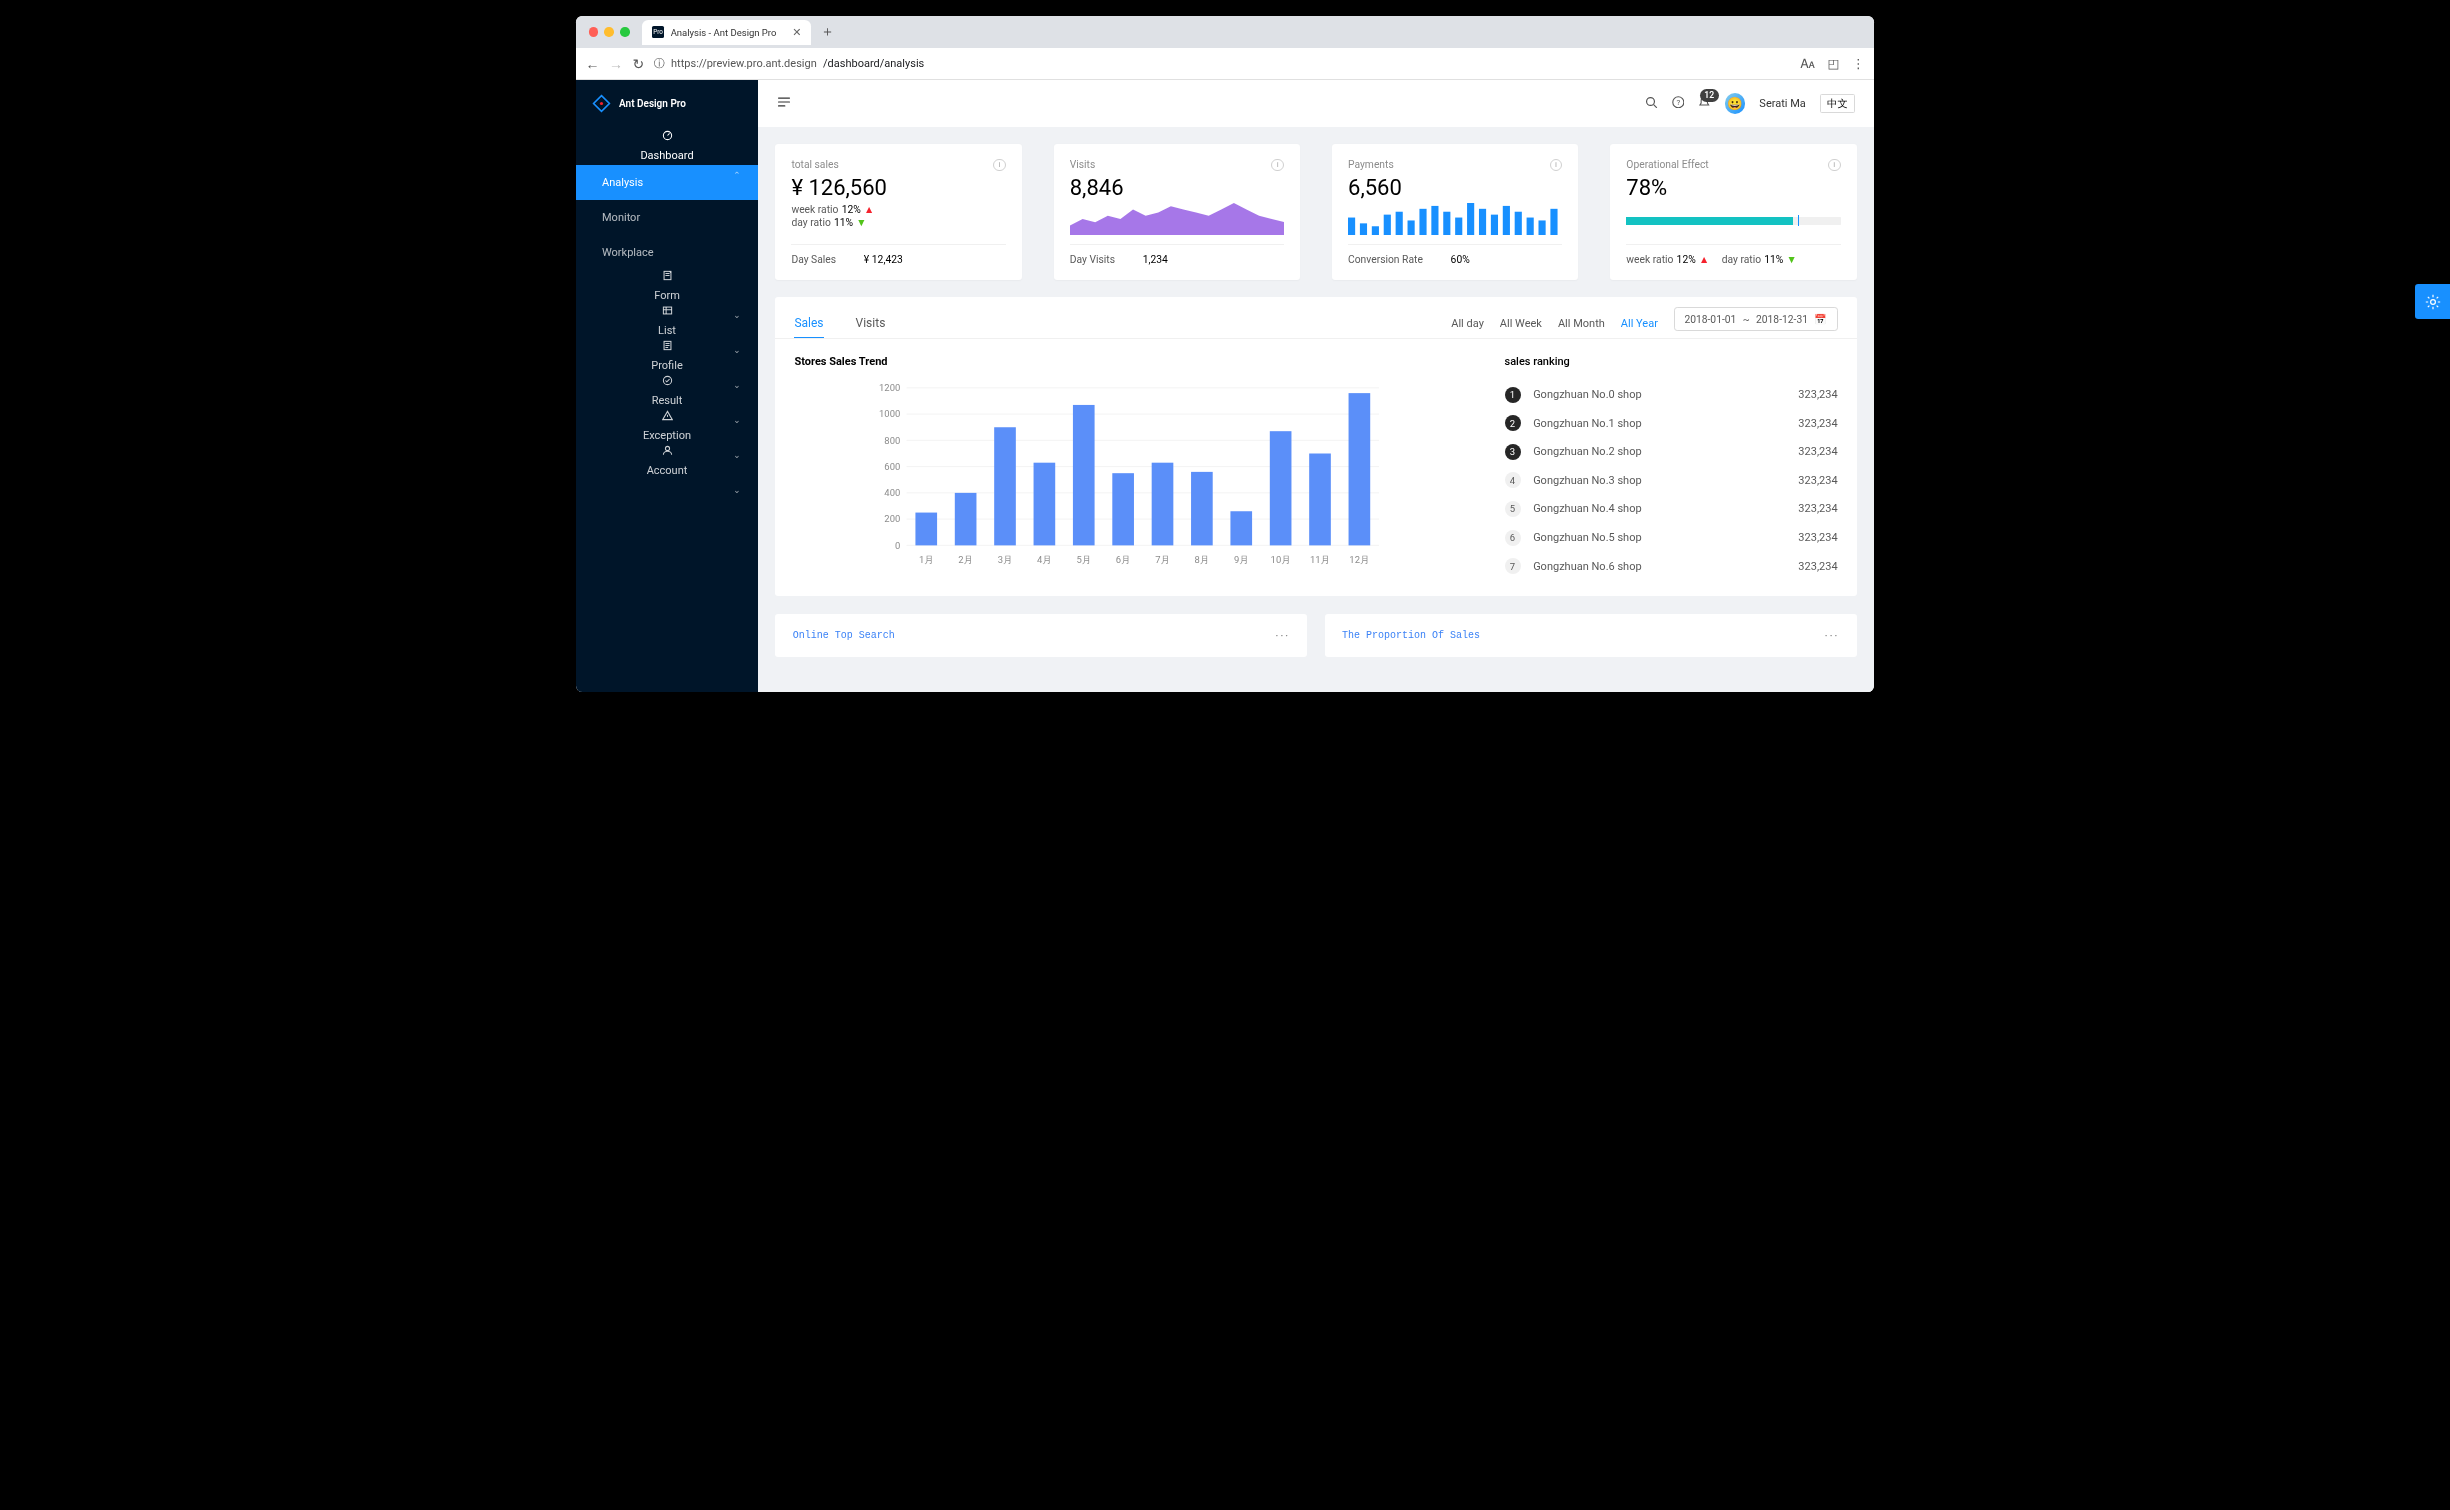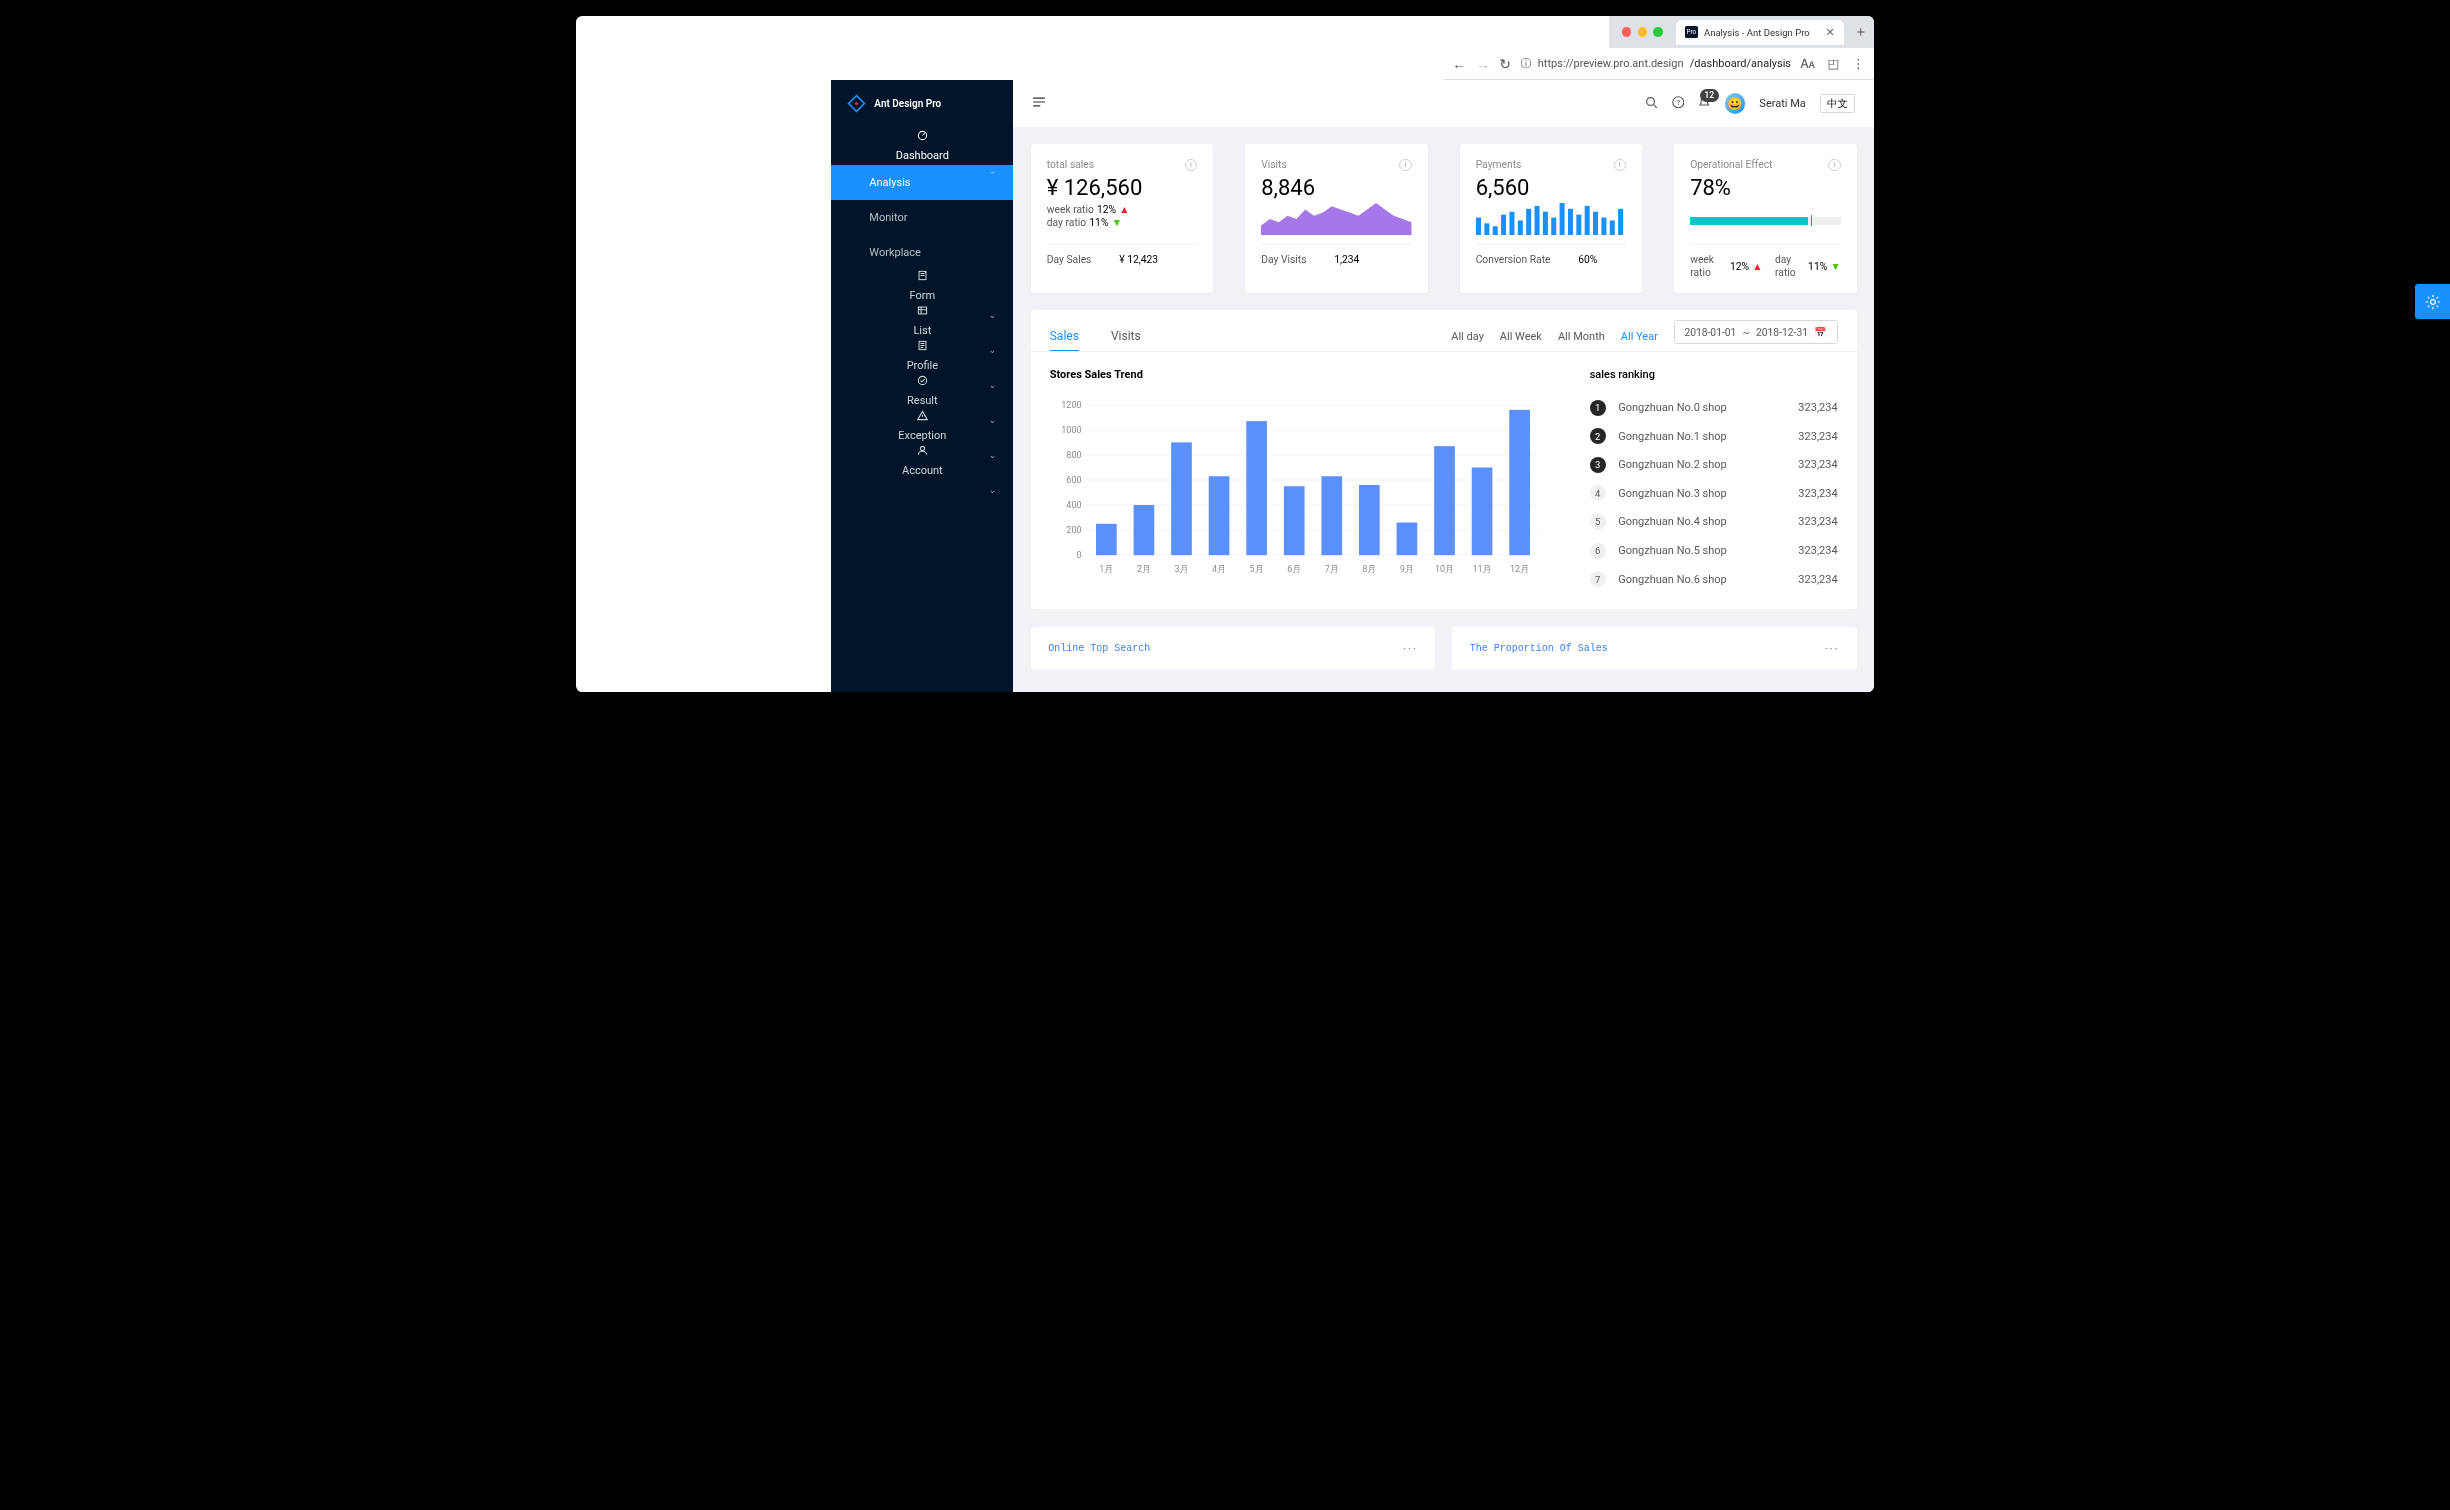--- a/index.html
+++ b/index.html
@@ -1,18 +1,18 @@
 <!DOCTYPE html>
 <html style="font-size:12.6px"><head>
 <meta charset="utf-8">
 <style>
 * { box-sizing: border-box; margin: 0; padding: 0; }
 body { font-family: -apple-system, BlinkMacSystemFont, "Segoe UI", Roboto, sans-serif; background: #000; }
 
-.browser-window { width: 1298px; height: 676px; background: #fff; border-radius: 6.3px; overflow: hidden; margin: 16px auto; display: flex; flex-direction: column; align-items: flex-end; }
+.browser-window { width: 1298px; height: 676px; background: #fff; border-radius: 6.3px; overflow: hidden; margin: 16px auto; display: flex; flex-direction: column; }
 
 
 .browser-tabs { height: 32px; background: #dee1e6; display: flex; align-items: center; padding: 0 6.3px; }
 .traffic-lights { display: flex; gap: 6.3px; padding: 0 6.3px; }
 .traffic-light { width: 9.5px; height: 9.5px; border-radius: 50%; }
 .tab { background: #fff; height: 25px; display: flex; align-items: center; padding: 0 9.5px; border-radius: 6.3px 6.3px 0 0; margin-left: 6.3px; gap: 6.3px; font-size: 9.5px; color: #333; }
 .tab-favicon { width: 12.6px; height: 12.6px; background: #001529; color: #fff; font-size: 6.3px; display: flex; align-items: center; justify-content: center; border-radius: 1.6px; }
 .tab-close { color: #666; font-size: 11px; margin-left: 9.5px; }
 .new-tab { color: #555; font-size: 14px; margin-left: 9.5px; }
 
@@ -29,21 +29,21 @@
 .app { flex: 1; display: flex; overflow: hidden; }
 .sidebar { width: 182px; background: #001529; color: #fff; }
 .logo-bar { height: 47px; display: flex; align-items: center; padding: 1px 16px; gap: 8px; font-weight: 600; font-size: 10px; }
 .logo-diamond { width: 19px; height: 19px; position: relative; }
 .logo-diamond svg { width: 19px; height: 19px; }
 
 .menu { padding-top: 3.2px; }
 .menu-item { height: 35px; display: flex; align-items: center; padding: 0 17.4px; gap: 8px; font-size: 11px; color: rgba(255,255,255,0.8); cursor: pointer; position: relative; flex-direction: column; }
 .menu-item.expanded { color: #fff; }
 .menu-item .chev { margin-left: auto; color: rgba(255,255,255,0.6); font-size: 8.7px; }
-.submenu .menu-subitem { height: 35px; display: flex; align-items: center; padding-left: 38px; font-size: 11px; color: rgba(255,255,255,0.7); cursor: pointer; }
+.submenu .menu-subitem { height: 35px; display: flex; align-items: center; padding-left: 26px; font-size: 11px; color: rgba(255,255,255,0.7); cursor: pointer; }
 .menu-subitem.active { background: #1890ff; color: #fff; }
 .menu-icon { width: 12.6px; height: 12.6px; display: inline-flex; align-items: center; justify-content: center; }
 .menu-icon svg { width: 11px; height: 11px; stroke: currentColor; fill: none; stroke-width: 1.5; }
 
 
 .main { flex: 1; background: #f0f2f5; overflow: auto; }
 .topbar { height: 47px; background: #fff; display: flex; align-items: center; padding: 0 19px; }
 .topbar-right { margin-left: auto; display: flex; align-items: center; gap: 14px; }
 .topbar .fold-icon { font-size: 14px; color: #333; }
 .topbar-icon { color: #555; font-size: 12.6px; position: relative; }

